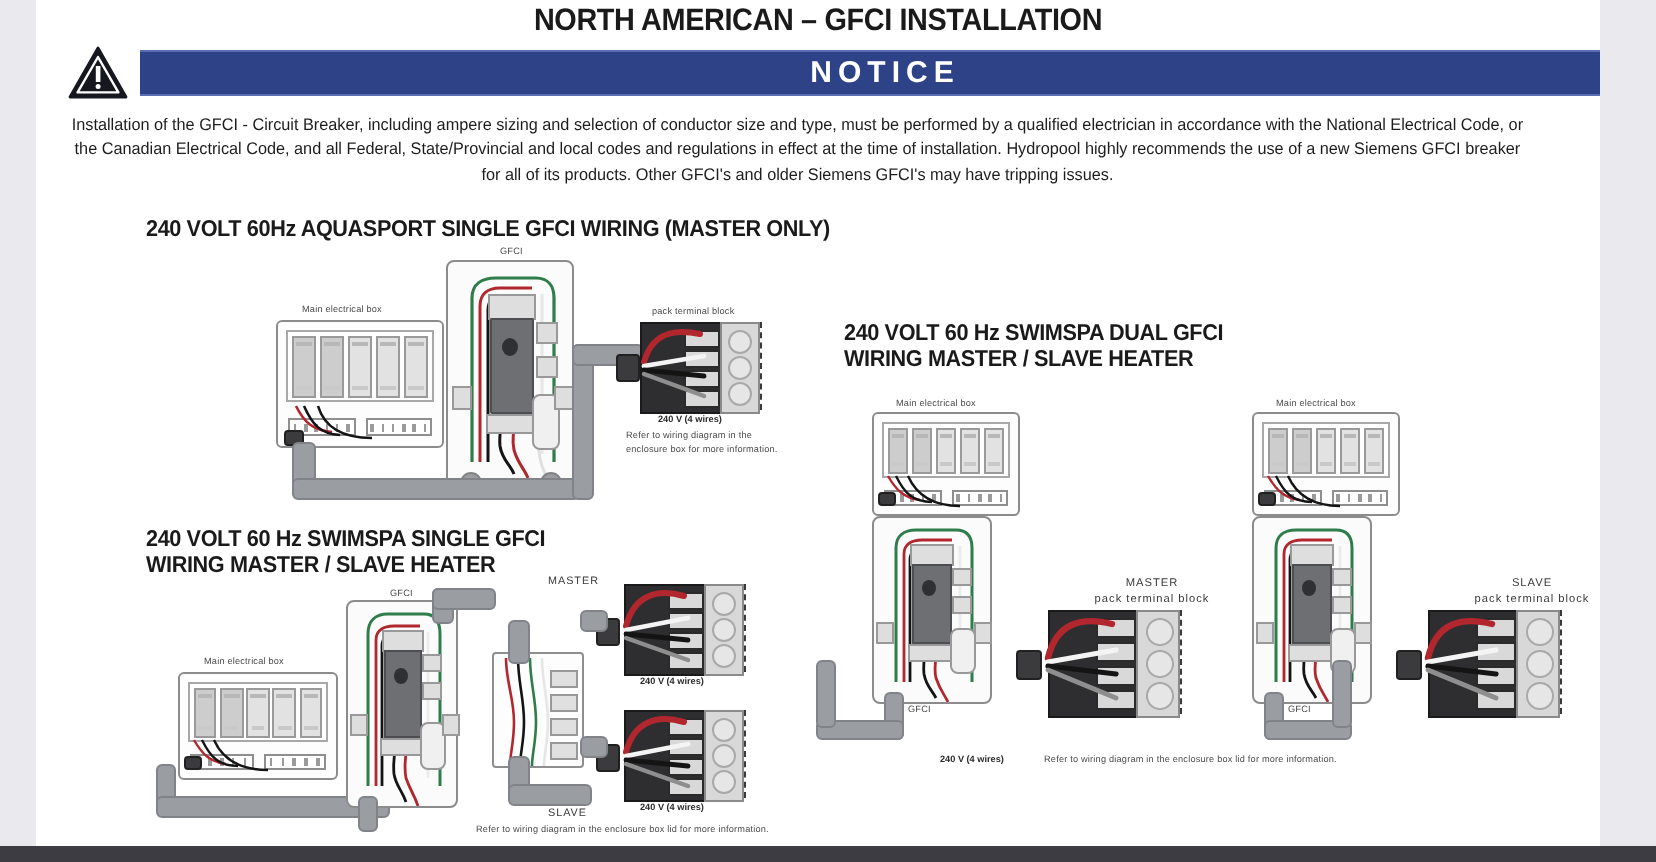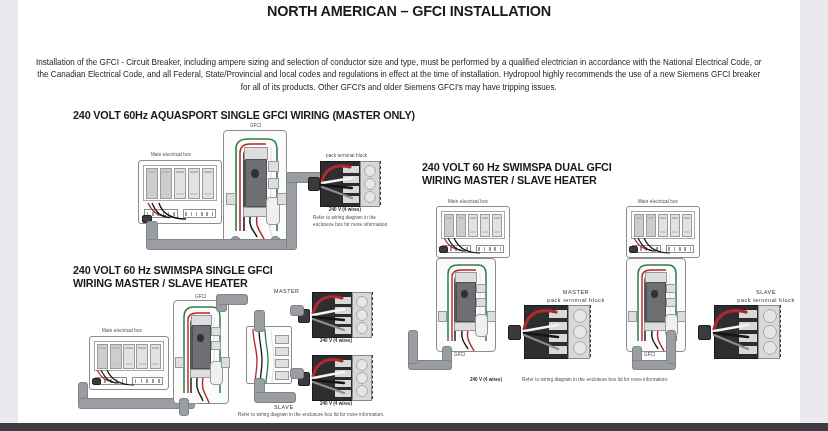--- a/index.html
+++ b/index.html
@@ -264,20 +264,29 @@
   }
 </style>
 </head>
 <body>
 
 <div id="page">
   <div id="sheet">
 
     <div class="doc-title">NORTH AMERICAN – GFCI INSTALLATION</div>
 
+    <div class="notice-row">
+      <svg class="warn-icon" viewBox="0 0 30 27">
+        <polygon points="15,1 29,25.5 1,25.5" fill="#16181f" stroke="#16181f" stroke-width="1.4" stroke-linejoin="round"></polygon>
+        <polygon points="15,5.5 25.2,23.2 4.8,23.2" fill="none" stroke="#ffffff" stroke-width="1.2" stroke-linejoin="round"></polygon>
+        <rect x="13.9" y="10" width="2.3" height="8" fill="#ffffff"></rect>
+        <circle cx="15.05" cy="20.3" r="1.25" fill="#ffffff"></circle>
+      </svg>
+      <div class="notice-bar">NOTICE</div>
+    </div>
 
     <div class="notice-body">Installation of the GFCI - Circuit Breaker, including ampere sizing and selection of conductor size and type, must be performed by a qualified electrician in accordance with the National Electrical Code, or the Canadian Electrical Code, and all Federal, State/Provincial and local codes and regulations in effect at the time of installation. Hydropool highly recommends the use of a new Siemens GFCI breaker for all of its products. Other GFCI's and older Siemens GFCI's may have tripping issues.</div>
 
     <div class="sec-head" id="head-1">240 VOLT 60Hz AQUASPORT SINGLE GFCI WIRING (MASTER ONLY)</div>
 
     <div>
 
       <div class="tiny" style="left:133px; top:152px;">Main electrical box</div>
       <div class="mbox" style="left:120px; top:160px; width:82px; height:62px;">
         <div class="inner" style="height:36px;">

